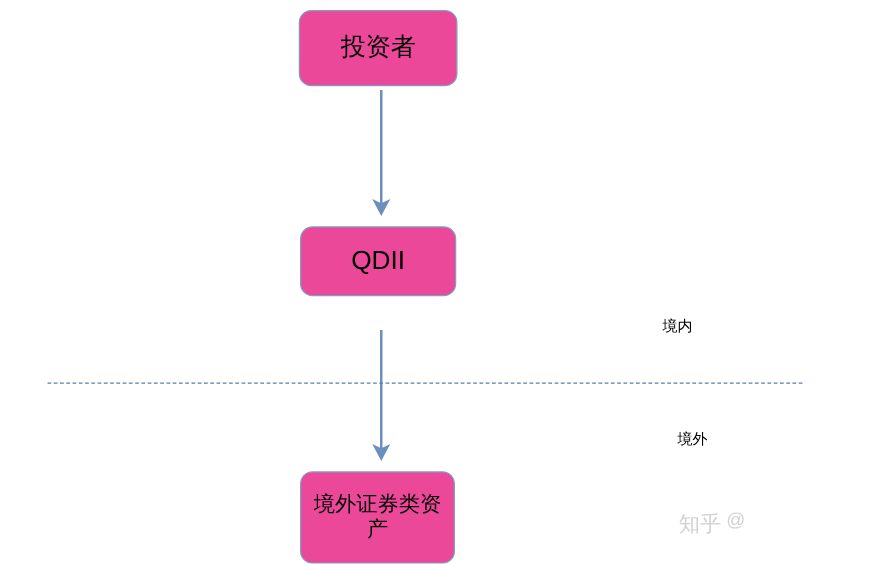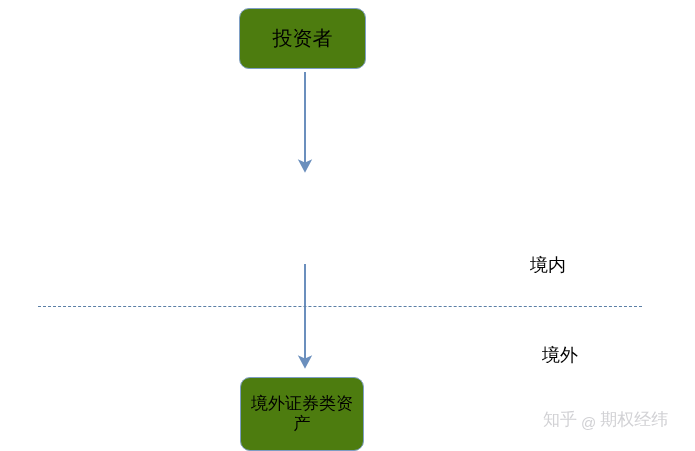--- a/index.html
+++ b/index.html
@@ -17,21 +17,21 @@
     background: #ffffff;
     overflow: hidden;
   }
 
   
   .node {
     position: absolute;
     box-sizing: border-box;
     border: 1.4px solid #7e9ec4;
     border-radius: 10px;
-    background: #4d7c0f;
+    background: #ec4899;
     display: flex;
     align-items: center;
     justify-content: center;
     text-align: center;
     color: #000000;
     line-height: 1.18;
   }
   .node-label {
     display: block;
     padding: 0 6px;
@@ -75,40 +75,40 @@
     left: 38px;
     top: 306px;
     width: 604px;
     height: 0;
     border-top: 1.6px dashed #5b7fa6;
   }
 
   
   .side-label {
     position: absolute;
-    font-size: 18px;
+    font-size: 12px;
     color: #000000;
     white-space: nowrap;
   }
   #label-onshore {
     left: 530px;
     top: 253px;
   }
   #label-offshore {
     left: 542px;
     top: 343px;
   }
 
   
   #watermark {
     position: absolute;
     left: 543px;
     top: 408px;
     display: flex;
-    align-items: flex-end;
+    align-items: flex-start;
     gap: 4px;
     color: #c9c9cd;
     font-size: 17px;
     opacity: 0.85;
     white-space: nowrap;
   }
   #watermark .wm-logo { letter-spacing: 0px; }
   #watermark .wm-at {
     display: inline-block;
     font-size: 15px;
@@ -129,27 +129,29 @@
     <line x1="305" y1="72" x2="305" y2="166" stroke="#6b8fbd" stroke-width="2" marker-end="url(#arrowhead)"></line>
     <line x1="305" y1="264" x2="305" y2="362" stroke="#6b8fbd" stroke-width="2" marker-end="url(#arrowhead)"></line>
   </svg>
 
   <div id="border-line"></div>
 
   <div class="node" id="node-investor">
     <span class="node-label">投资者</span>
   </div>
 
+  <div class="node" id="node-qdii">
+    <span class="node-label">QDII</span>
+  </div>
 
   <div class="node" id="node-offshore-assets">
     <span class="node-label">境外证券类资产</span>
   </div>
 
   <div class="side-label" id="label-onshore">境内</div>
   <div class="side-label" id="label-offshore">境外</div>
 
   <div id="watermark">
     <span class="wm-logo">知乎</span>
     <span class="wm-at">@</span>
-    <span class="wm-user">期权经纬</span>
   </div>
 
 </div>
 
 </body></html>

